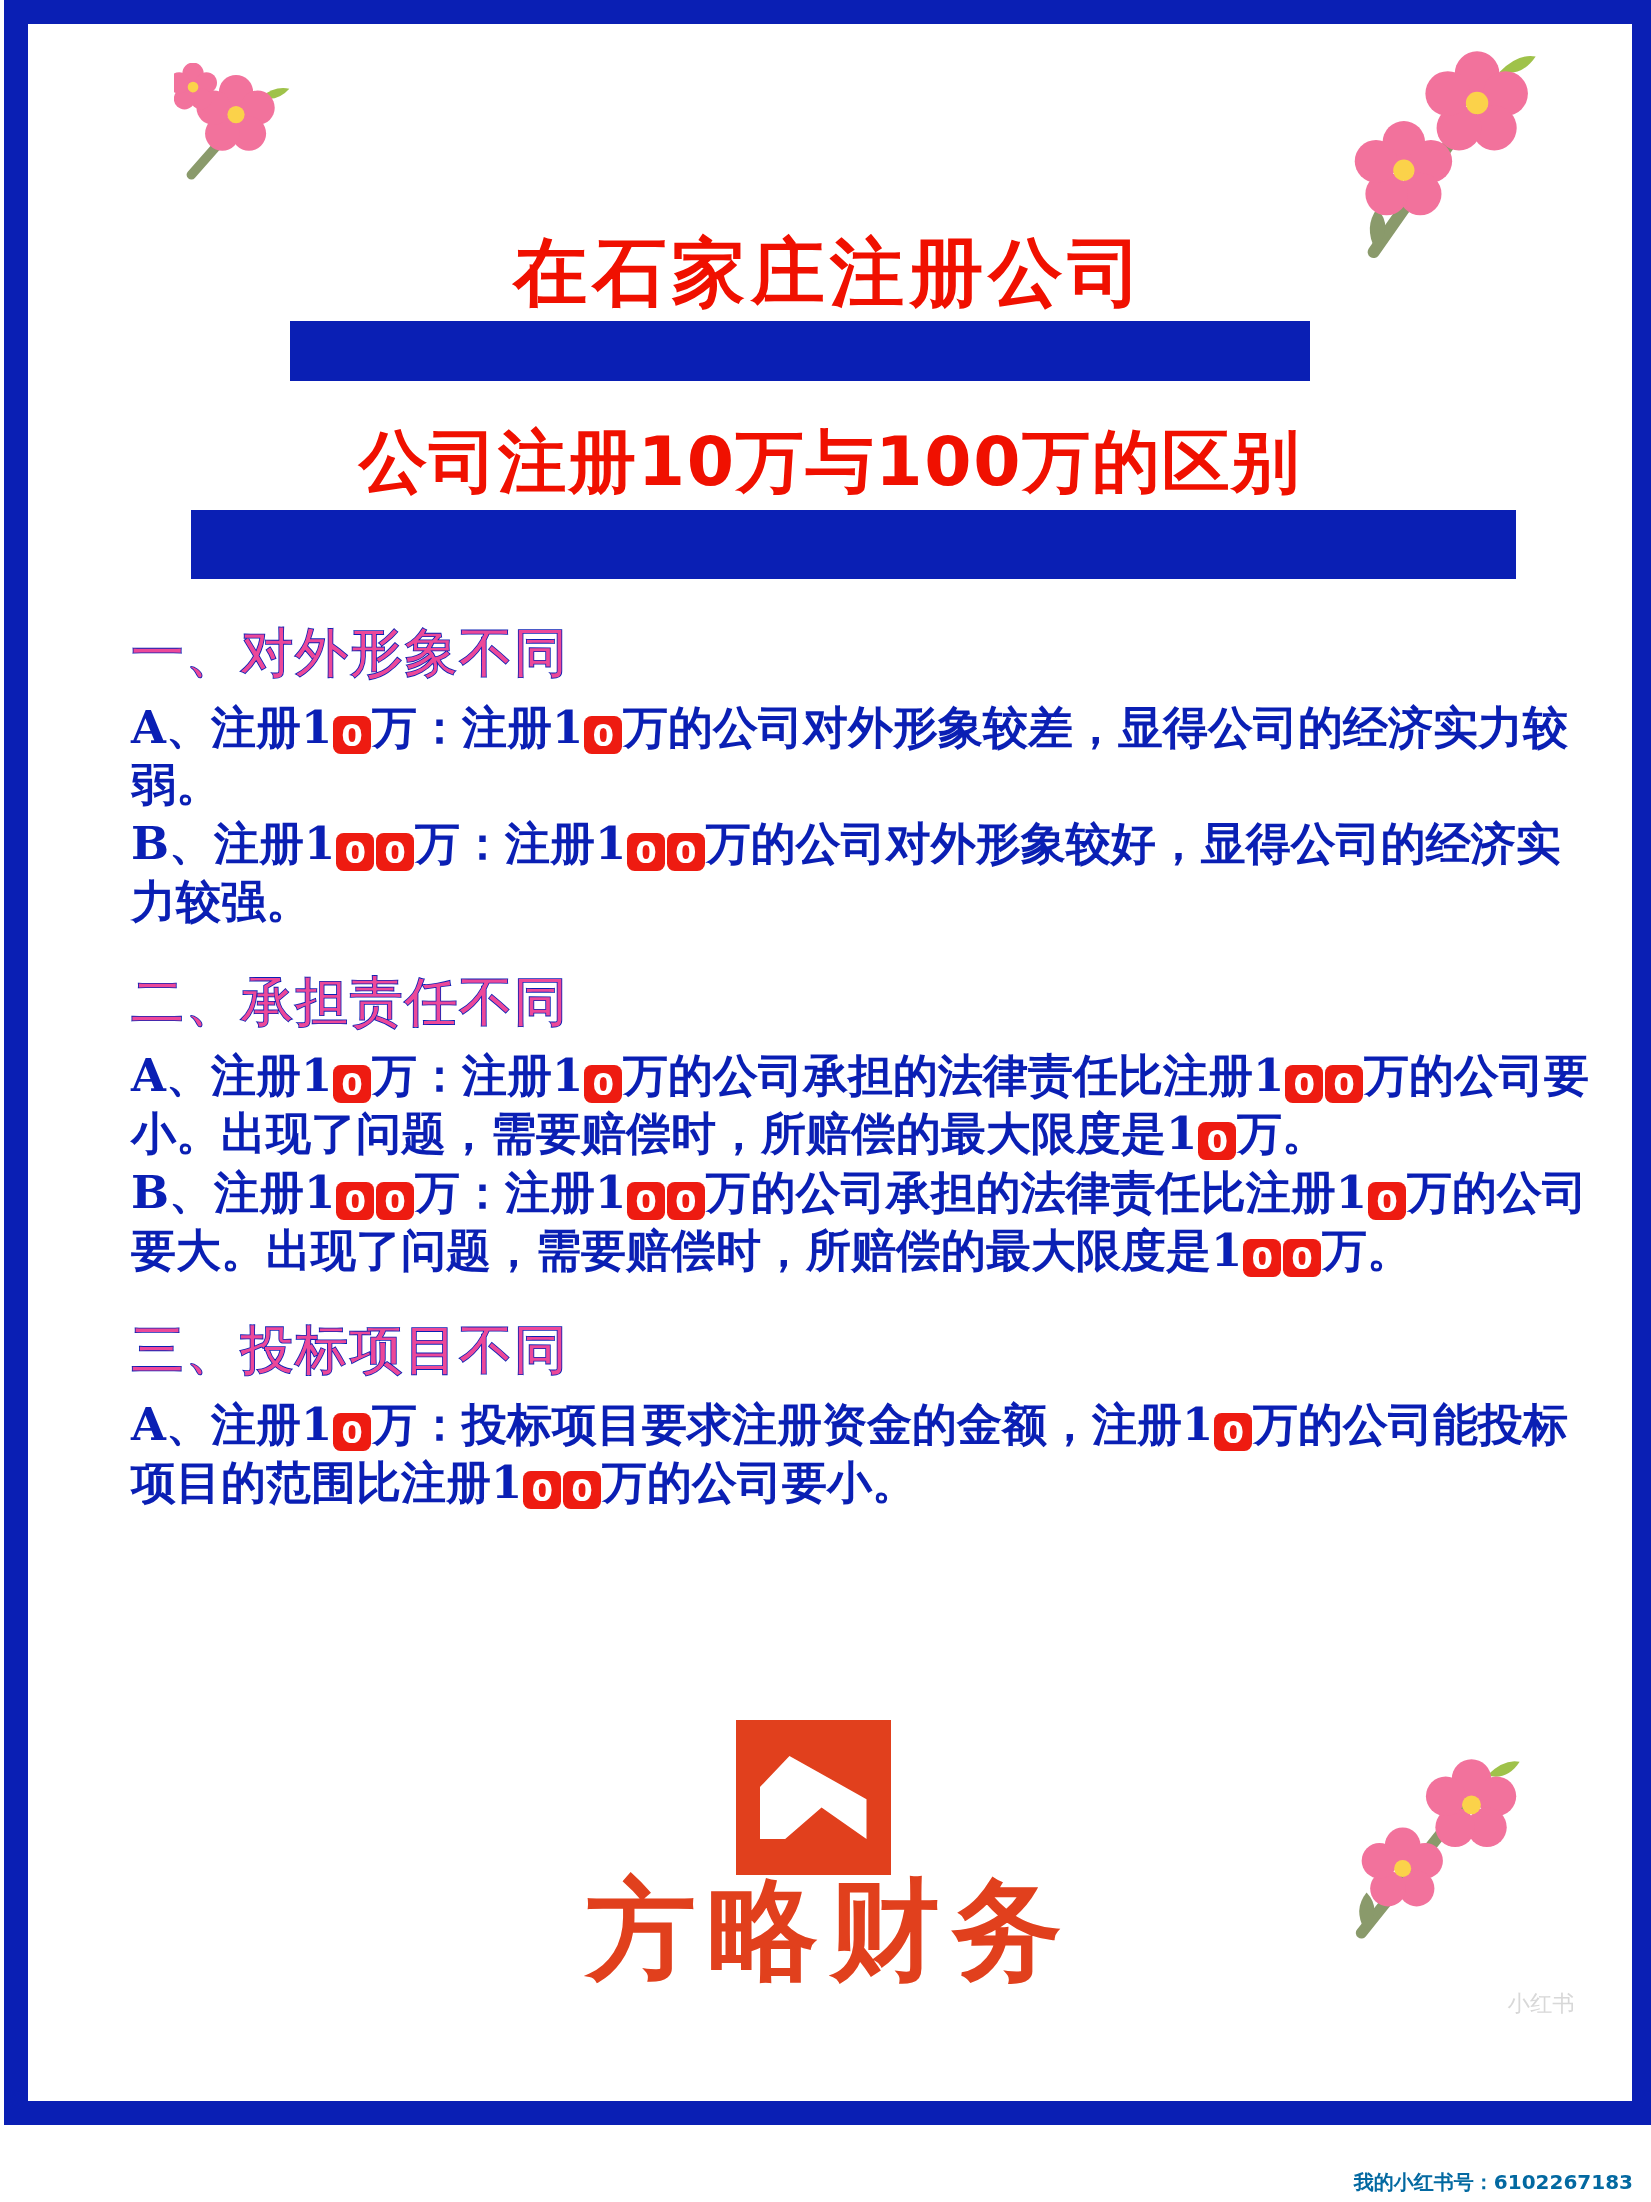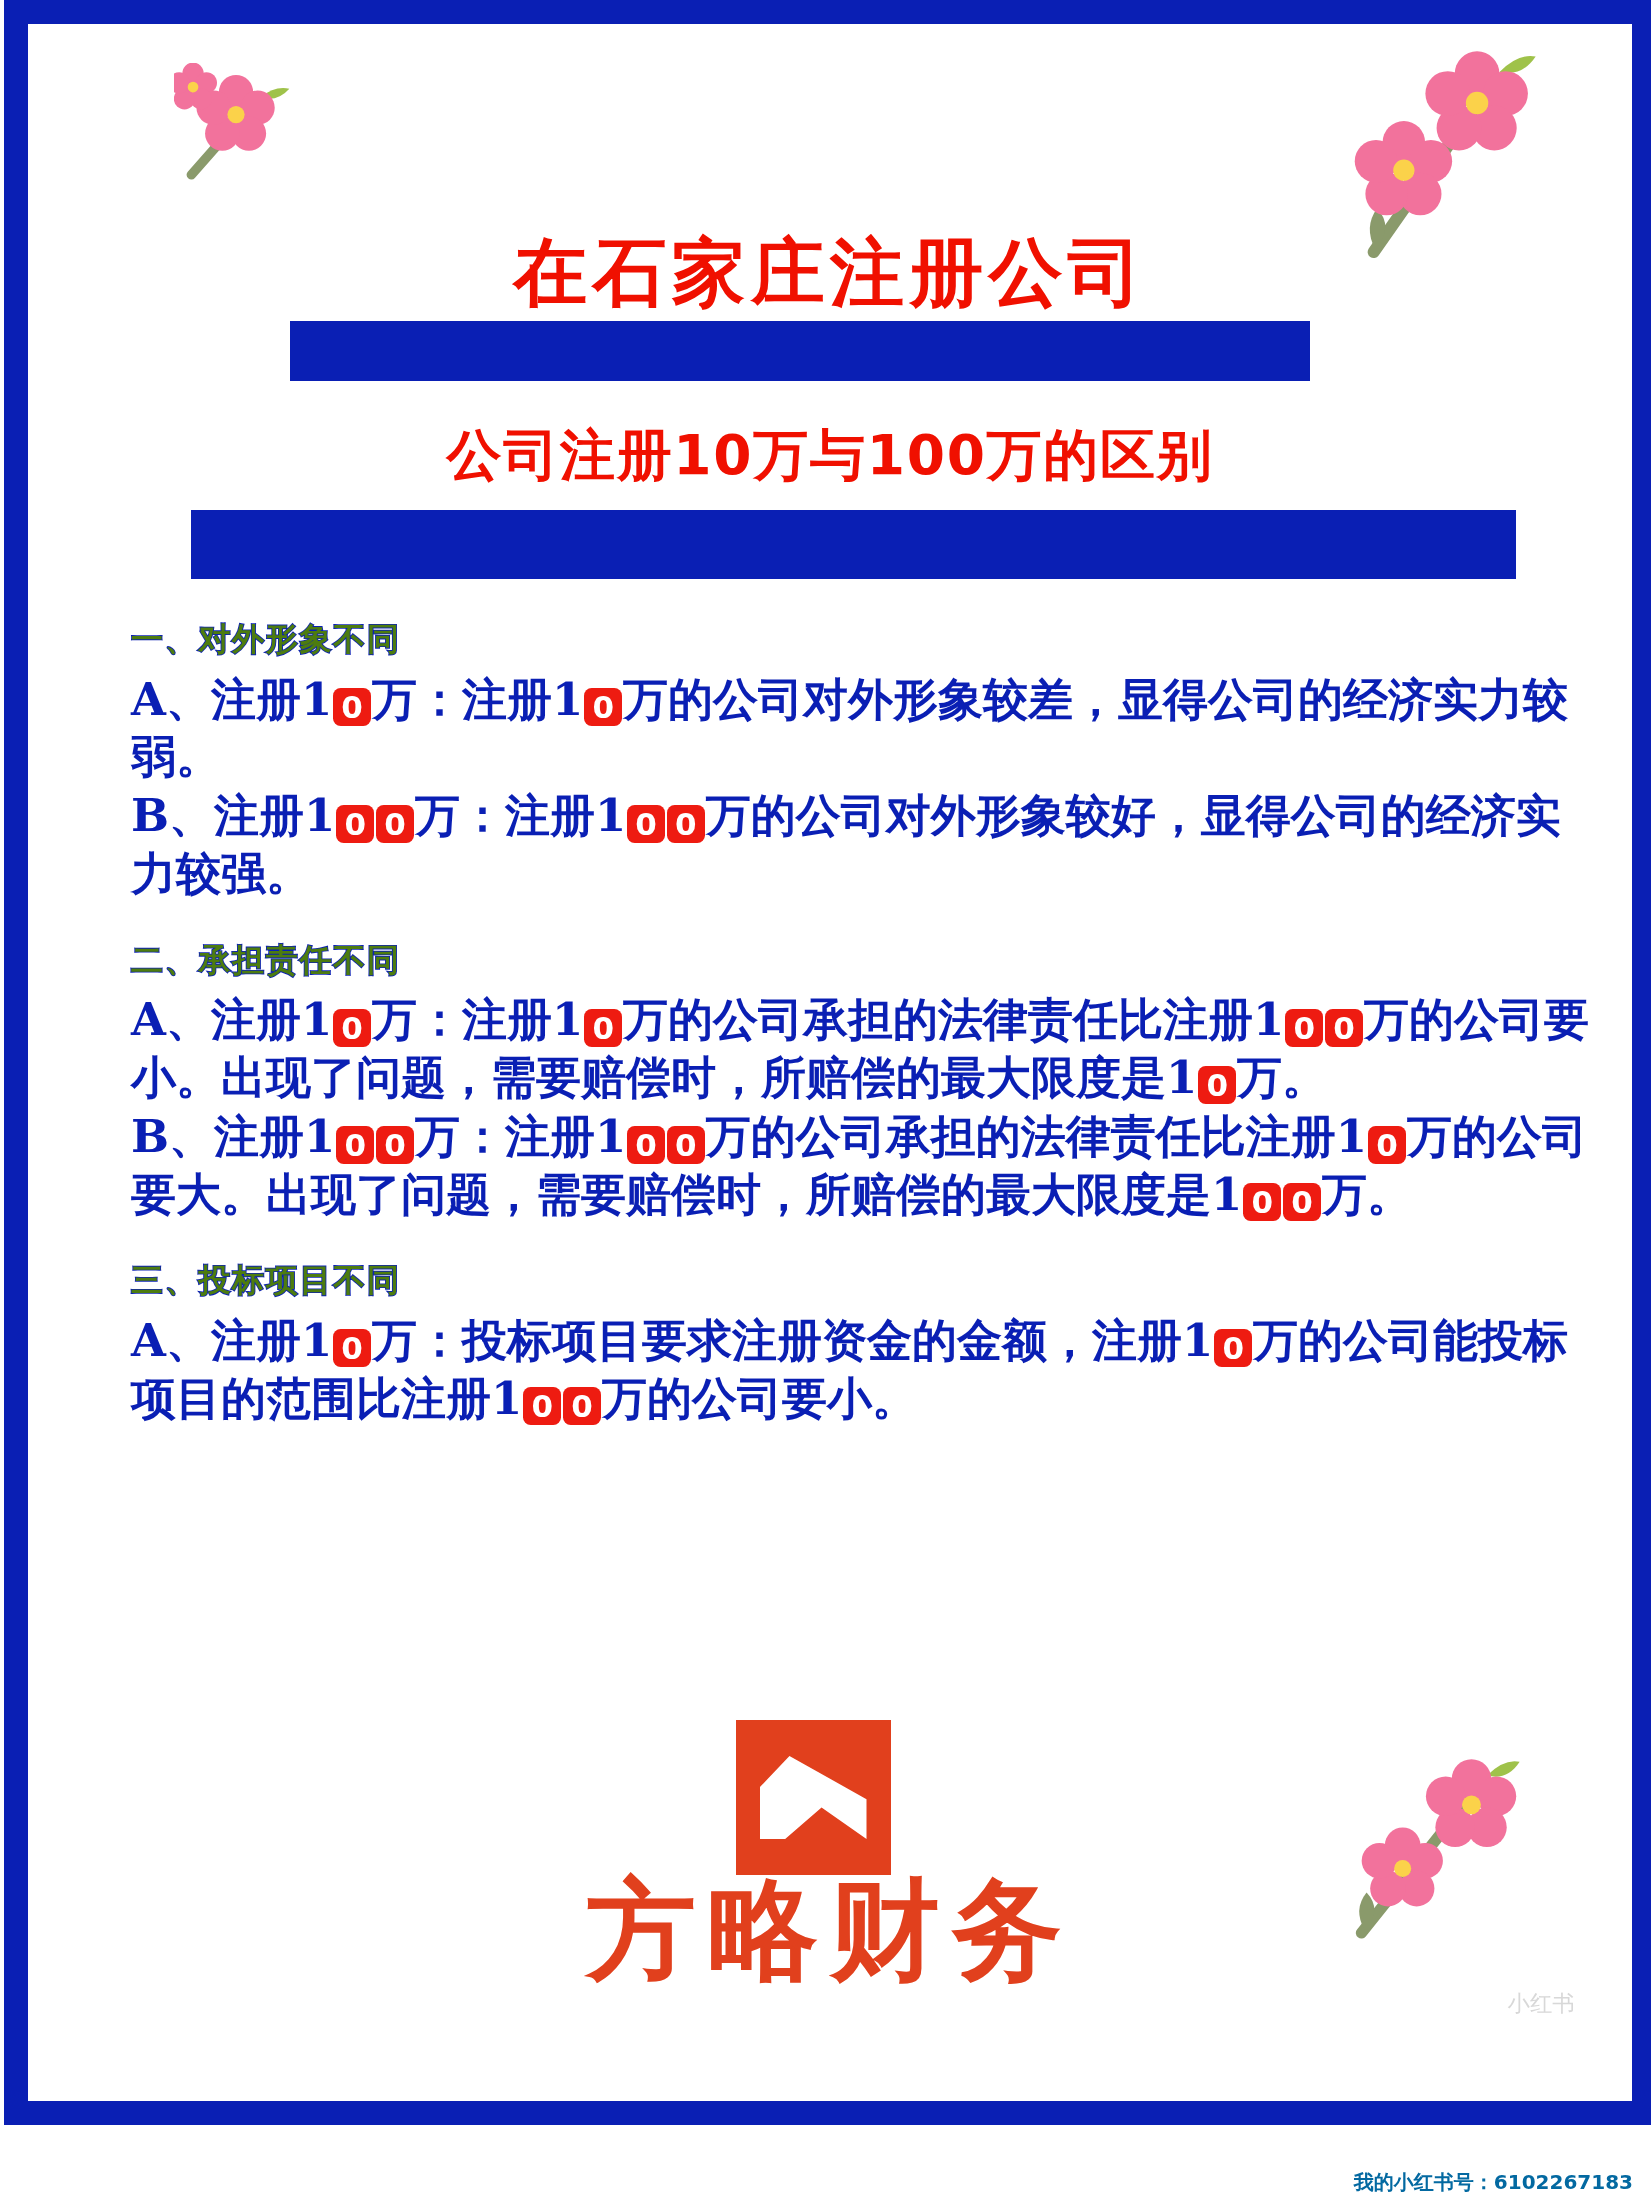--- a/index.html
+++ b/index.html
@@ -65,43 +65,43 @@
   .title-band-2 {
     position: absolute;
     left: 163px; top: 486px;
     width: 1325px; height: 69px;
     background: #0a1fb4;
   }
   .title-2 {
     position: absolute;
     left: 0; right: 0; top: 404px;
     text-align: center;
-    font-size: 55px;
+    font-size: 68px;
     line-height: 1;
     font-weight: 700;
     color: #f01000;
     letter-spacing: 1.7px;
     font-family: "DejaVu Sans", sans-serif;
     -webkit-text-stroke: 3.4px #ffffff;
     paint-order: stroke fill;
     z-index: 3;
   }
 
   
   .content {
     position: absolute;
     left: 103px;
     top: 594px;
     width: 1463px;
   }
   .section { margin-bottom: 36px; }
   .section-head {
-    font-size: 32px;
-    font-weight: 700;
-    color: #4d7c0f;
+    font-size: 53px;
+    font-weight: 400;
+    color: #ec4899;
     -webkit-text-stroke: 1.7px #0a1fb4;
     paint-order: stroke fill;
     letter-spacing: 1.7px;
     margin-bottom: 8.6px;
     font-family: "DejaVu Sans", sans-serif;
   }
   .para {
     font-size: 45px;
     line-height: 1.28;
     color: #0a1fb4;

